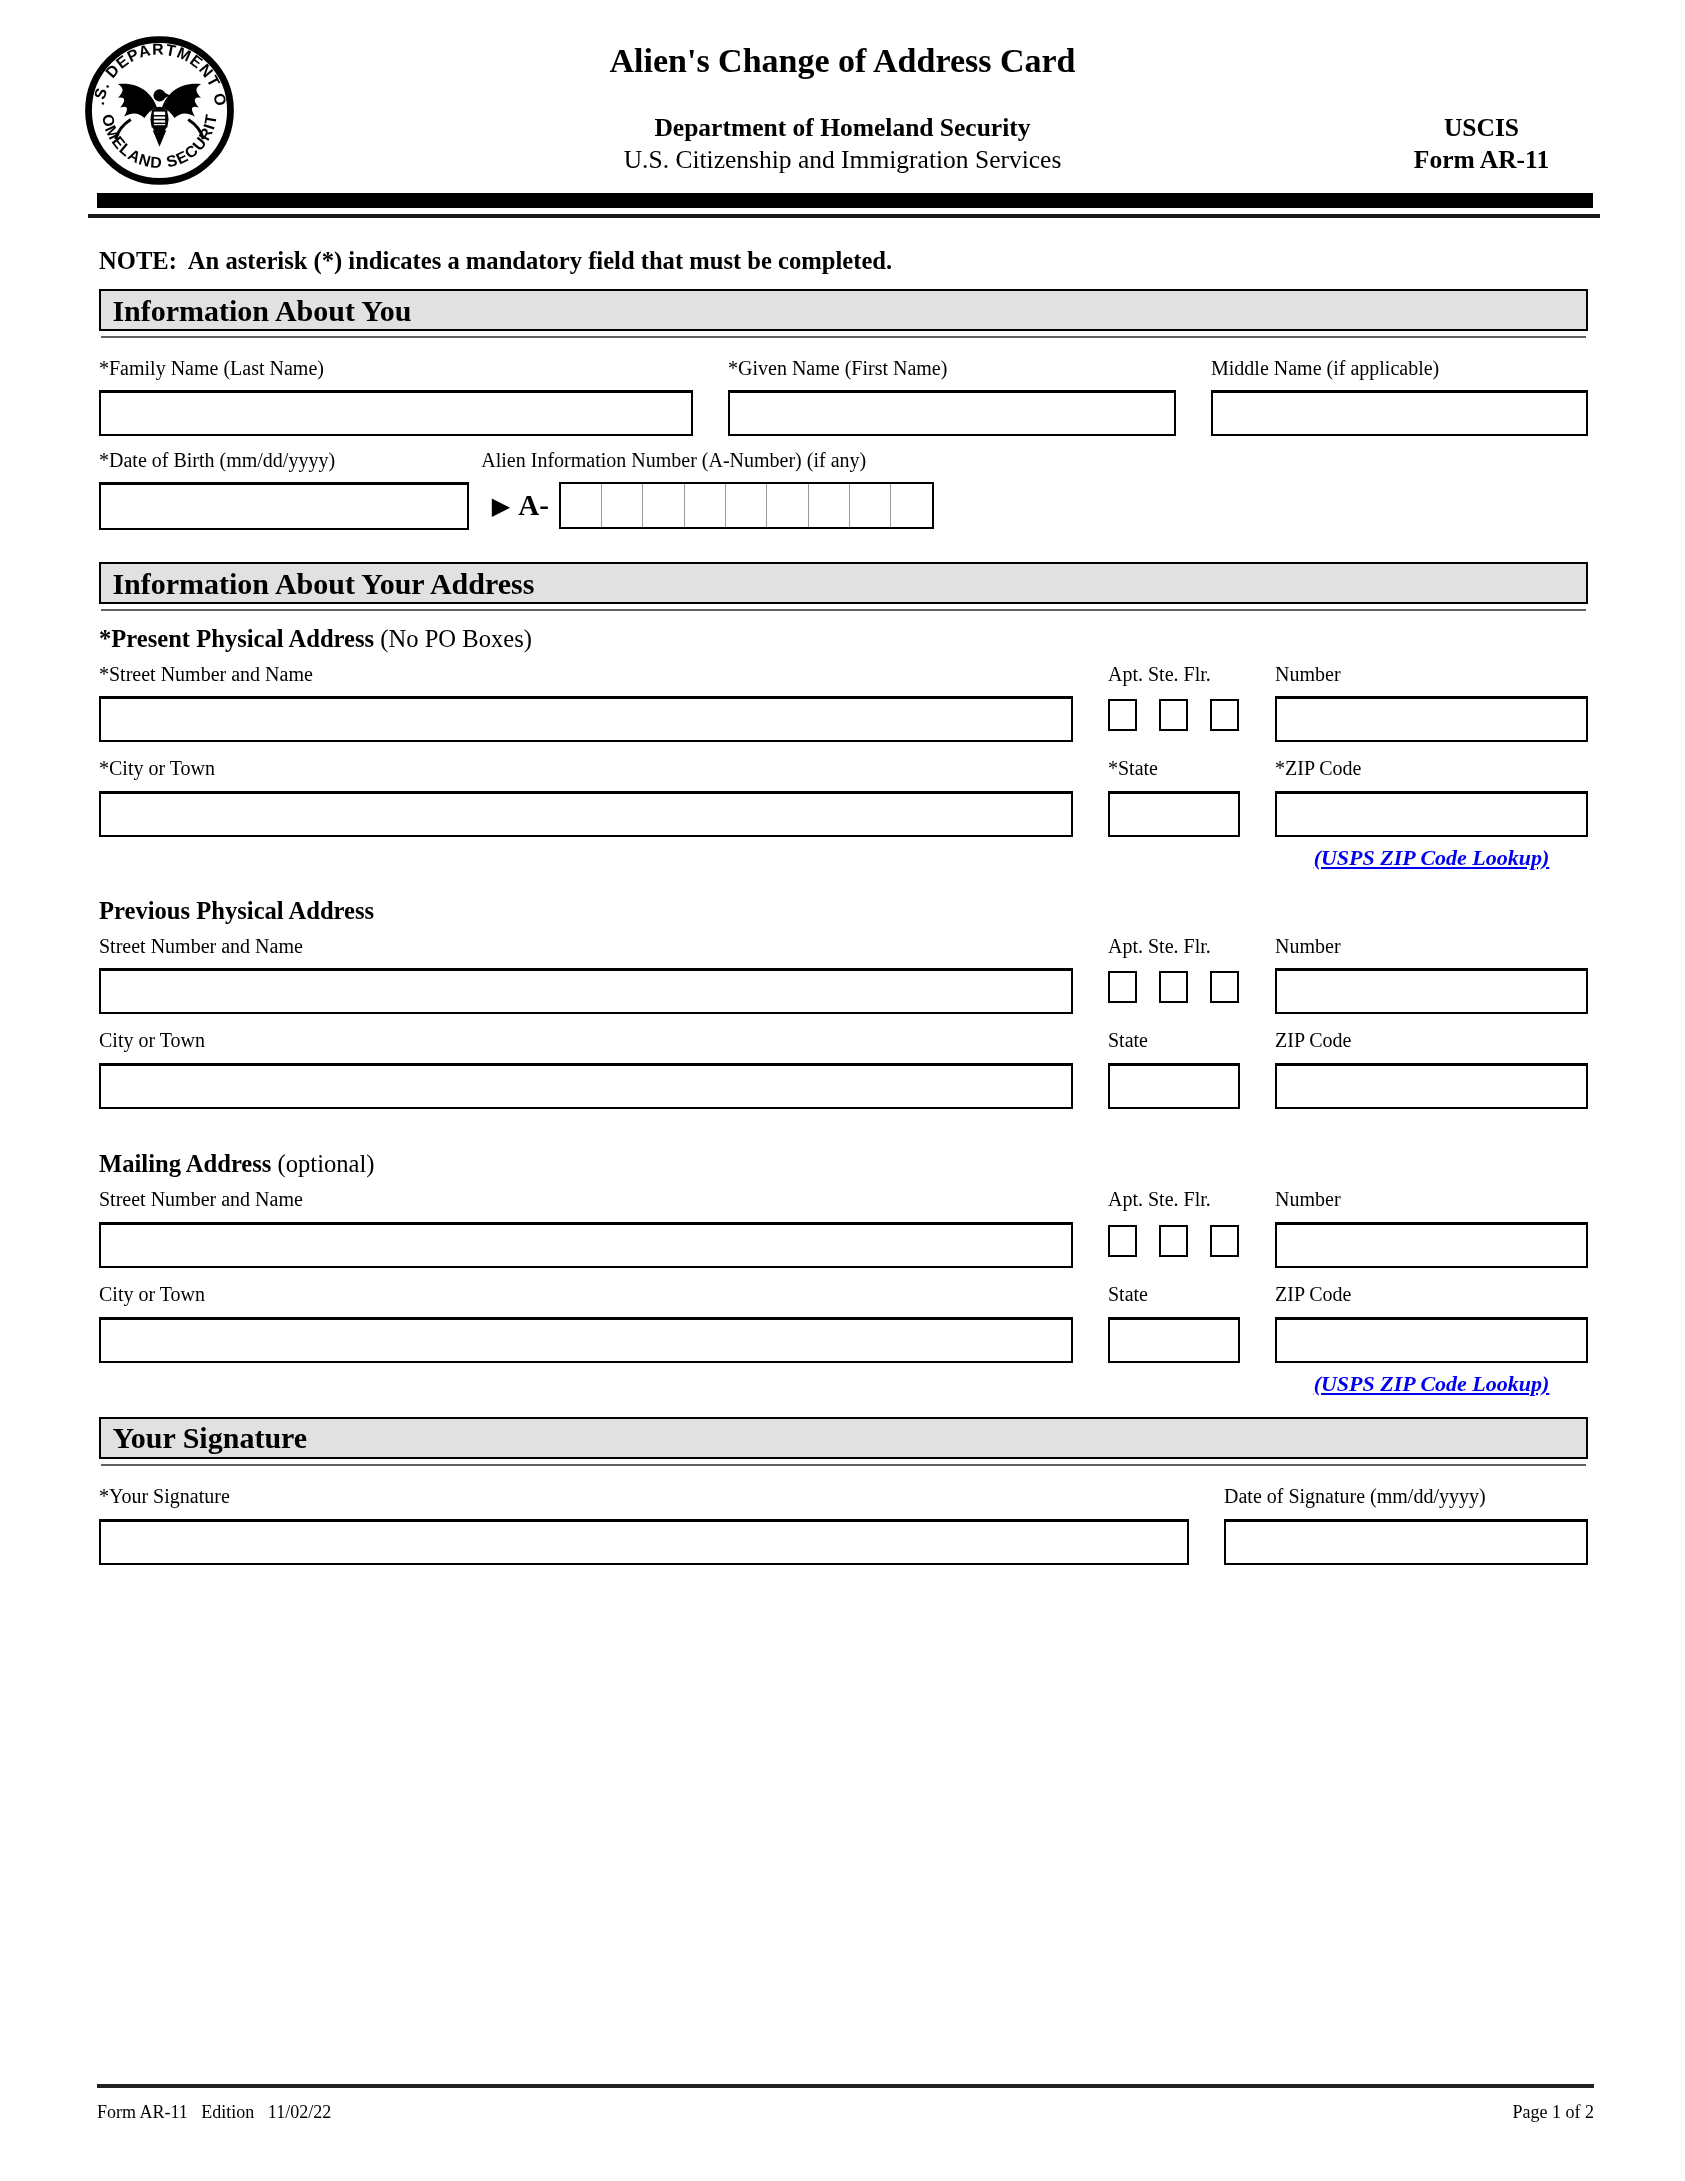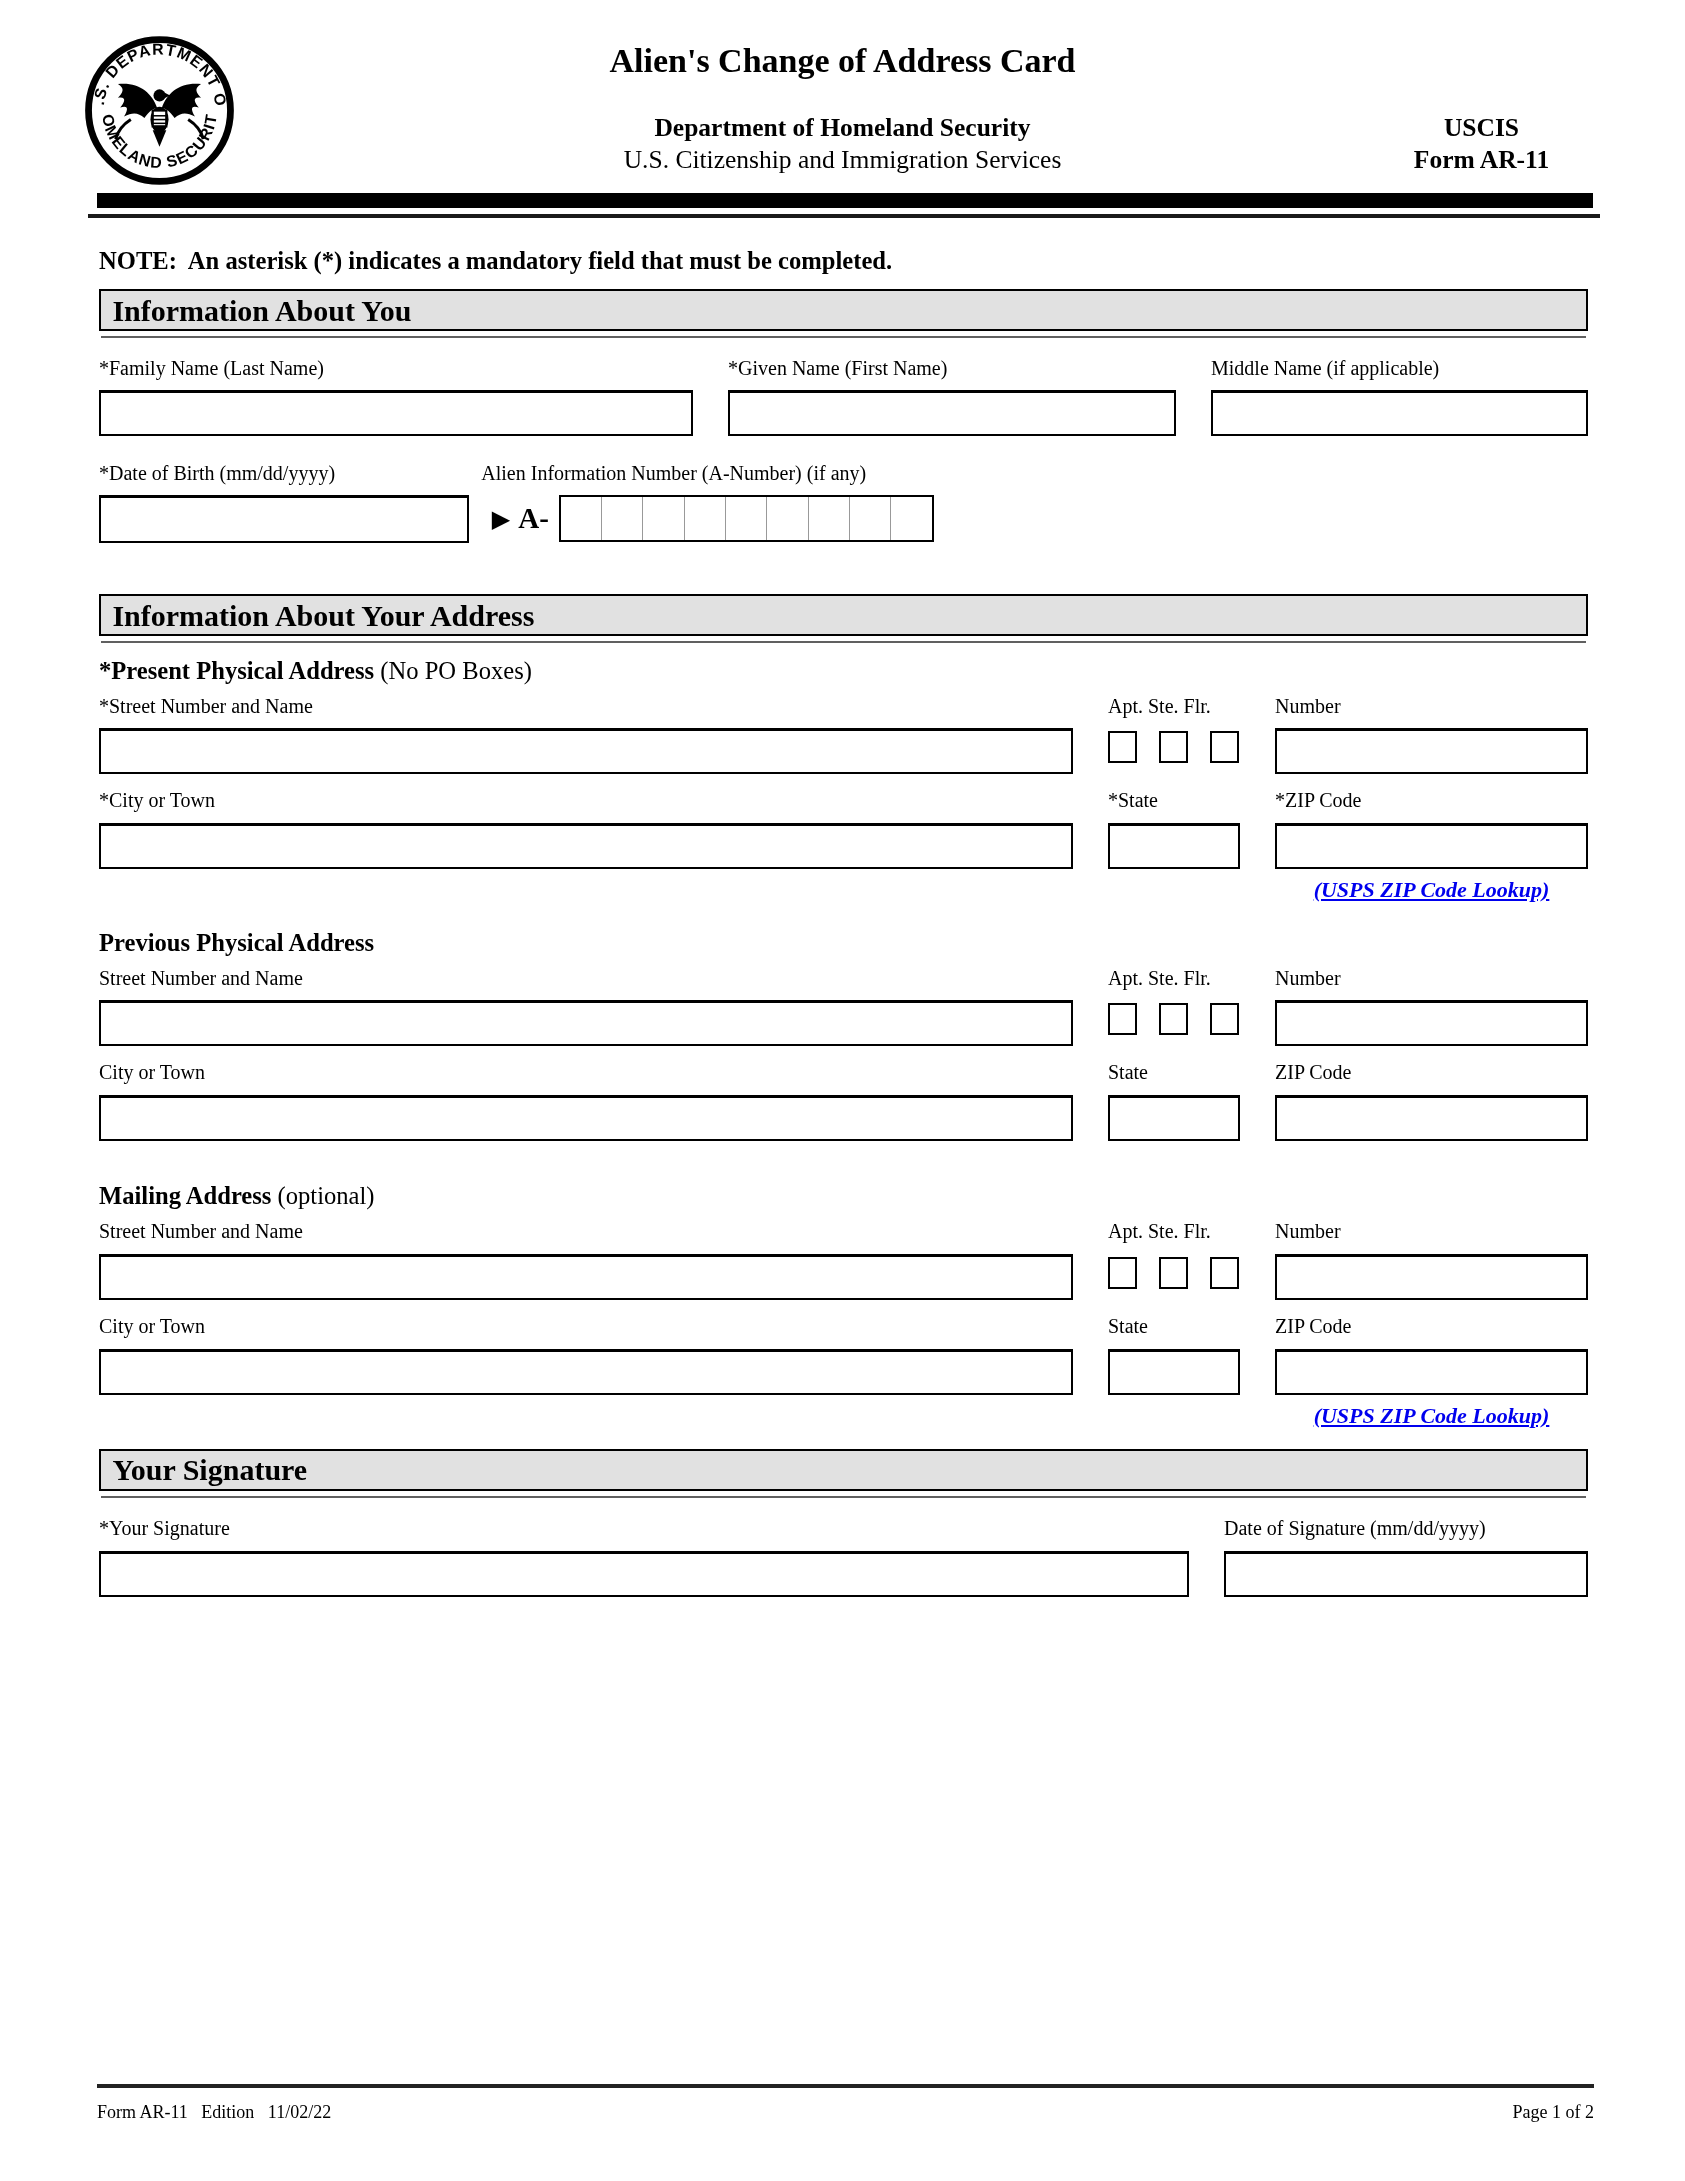--- a/index.html
+++ b/index.html
@@ -36,37 +36,37 @@
   .section-bar {
     position: relative; margin-top: 14px;
     border: 2.6px solid #000; background: #E1E1E1;
     font-size: 30px; font-weight: bold; line-height: 33px;
     padding: 2.6px 10.5px 2.6px 11.4px;
   }
   .section-bar::after {
     content: ""; position: absolute; left: 0; right: 0; bottom: -8.8px;
     height: 1.8px; background: #606060;
   }
-  .bar-address { margin-top: 51px; }
+  .bar-address { margin-top: 32px; }
   .bar-signature { margin-top: 15px; }
 
   .lbl { font-size: 20px; line-height: 28px; }
   .box {
     display: block; width: 100%; height: 46px;
     border: 2.6px solid #000; border-top-width: 3.5px; border-radius: 0;
     background: #fff; font-family: inherit; font-size: 26px; padding: 0 8.8px;
   }
 
   .name-grid {
     margin-top: 23px; display: grid;
     grid-template-columns: 594px 448px 377px; column-gap: 35px;
   }
   .name-grid .lbl { padding-bottom: 8px; }
 
-  .dob-row { display: flex; margin-top: 23px; }
+  .dob-row { display: flex; margin-top: 10px; }
   .dob-col { width: 370px; }
   .dob-col .lbl, .anum-col .lbl { padding-bottom: 8px; }
   .dob-col .box { height: 48px; }
   .anum-col { margin-left: 12.3px; }
   .anum-line { display: flex; align-items: center; }
   .arrow-icon { font-family: "DejaVu Sans", sans-serif; font-size: 24px; line-height: 1; margin-left: 10.5px; }
   .anum-prefix { font-weight: bold; font-size: 29px; margin-left: 8px; }
   .comb {
     display: flex; margin-left: 9.7px; width: 375px; height: 47px;
     border: 2.6px solid #000; background: #fff;

